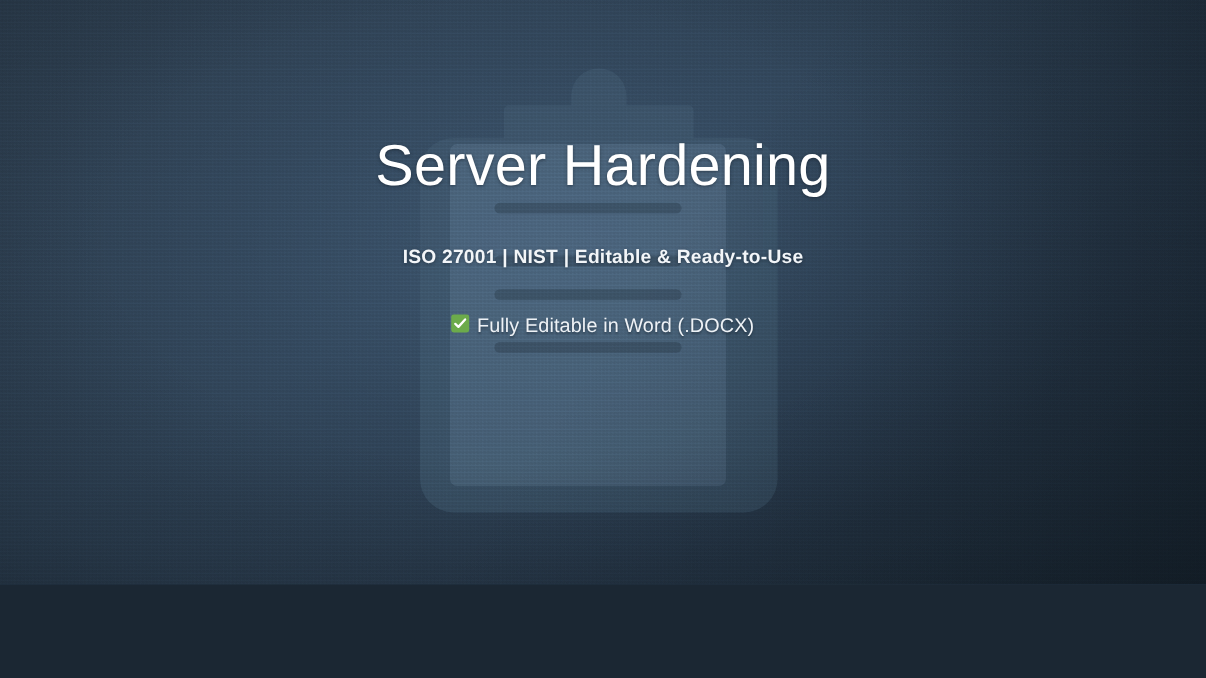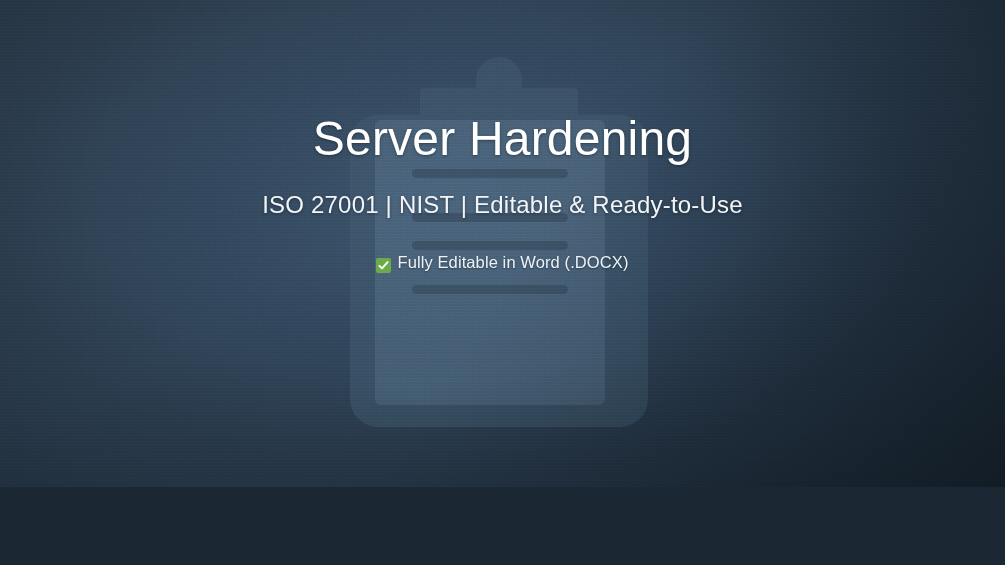--- a/index.html
+++ b/index.html
@@ -73,40 +73,40 @@
     color: #ffffff;
     font-size: 48px;
     font-weight: 400;
     letter-spacing: 0.2px;
     line-height: 54px;
     text-shadow: 0 1px 3px rgba(10,18,26,0.45);
     white-space: nowrap;
   }
 
   .subtitle {
-    margin-top: 24px;
+    margin-top: 34px;
     color: #f2f5f8;
-    font-size: 24px;
-    font-weight: 400;
+    font-size: 16px;
+    font-weight: 700;
     line-height: 30px;
     letter-spacing: 0.2px;
     text-shadow: 0 1px 3px rgba(10,18,26,0.45);
     white-space: nowrap;
   }
 
   .bullets {
     margin-top: 32px;
     display: flex;
     flex-direction: column;
     align-items: center;
     gap: 1px;
   }
   .bullet-row {
     display: flex;
-    align-items: flex-end;
+    align-items: flex-start;
     gap: 6px;
     color: #eef2f6;
     font-size: 16.5px;
     line-height: 21px;
     letter-spacing: 0.1px;
     text-shadow: 0 1px 2px rgba(10,18,26,0.40);
     white-space: nowrap;
   }
   .check-box {
     flex: 0 0 auto;

